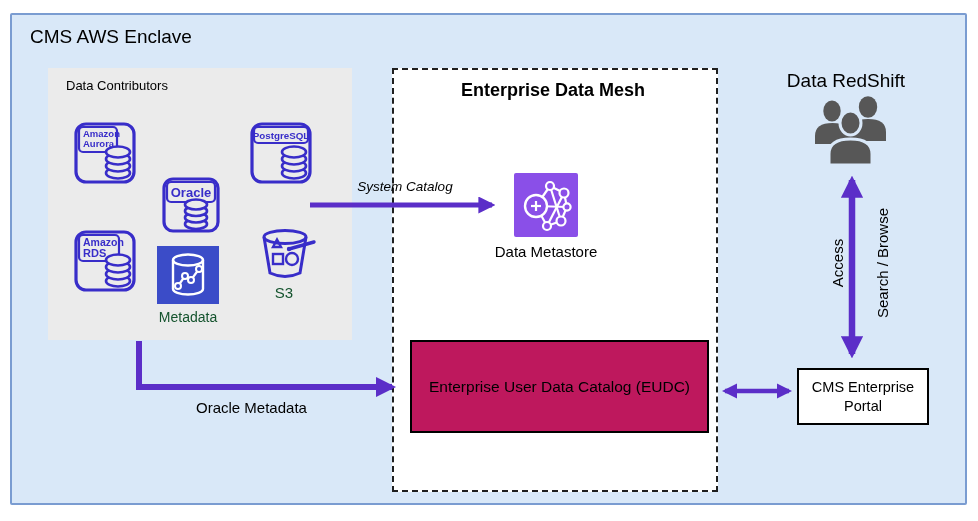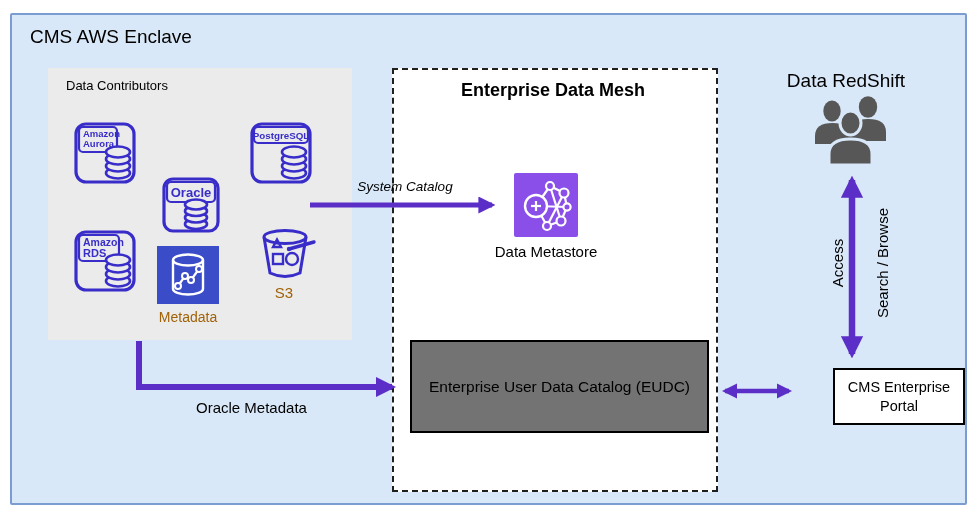--- a/index.html
+++ b/index.html
@@ -14,38 +14,38 @@
   .contributors{left:48px;top:68px;width:304px;height:272px;background:#ebebeb;}
   .contributors-title{left:66px;top:78px;font-size:13px;color:#000;}
 
   .mesh{left:392px;top:68px;width:322px;height:420px;background:#ffffff;
         border:2px dashed #1f1f1f;}
   .mesh-title{left:392px;top:80px;width:322px;text-align:center;
               font-size:18px;font-weight:bold;color:#000;}
 
   .hive-label{left:456px;top:243px;width:180px;text-align:center;font-size:15px;color:#000;}
 
-  .eudc{left:410px;top:340px;width:295px;height:89px;background:#737373;
+  .eudc{left:410px;top:340px;width:295px;height:89px;background:#be185d;
         border:2.5px solid #000;display:flex;align-items:center;justify-content:center;
         font-size:15.5px;color:#000;text-align:center;}
 
   .consumers-title{left:756px;top:70px;width:180px;text-align:center;font-size:19px;color:#000;}
 
   .portal{left:797px;top:368px;width:128px;height:53px;background:#ffffff;
           border:2.5px solid #000;display:flex;flex-direction:column;align-items:center;
-          justify-content:center;font-size:14.5px;line-height:1.25;color:#000;text-align:left;margin-left:36px;}
+          justify-content:center;font-size:14.5px;line-height:1.25;color:#000;text-align:left;}
 
   .flow-label{color:#000;}
   .lbl-system-catalog{left:330px;top:179px;width:150px;text-align:center;font-size:13.5px;font-style:italic;}
   .lbl-object-metadata{left:196px;top:399px;font-size:15px;}
   .vlabel{white-space:nowrap;font-size:15px;}
   .lbl-access{left:837px;top:263px;transform:translate(-50%,-50%) rotate(-90deg);}
   .lbl-search-browse{left:882px;top:263px;transform:translate(-50%,-50%) rotate(-90deg);}
 
-  .icon-label{text-align:center;color:#a16207;}
+  .icon-label{text-align:center;color:#14532d;}
   .lbl-redshift{left:148px;top:309px;width:80px;font-size:14px;}
   .lbl-s3{left:258px;top:284px;width:52px;font-size:15px;}
 
   svg{display:block;}
   .overlay{left:0;top:0;pointer-events:none;}
 </style>
 </head>
 <body>
 
 <div class="canvas">

